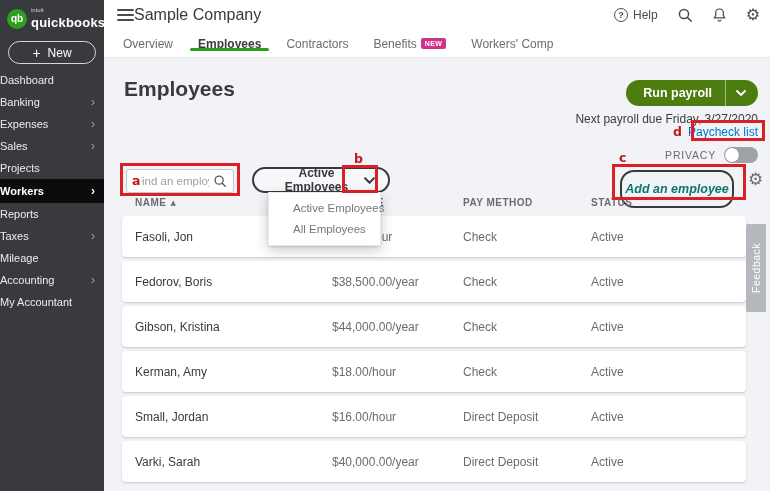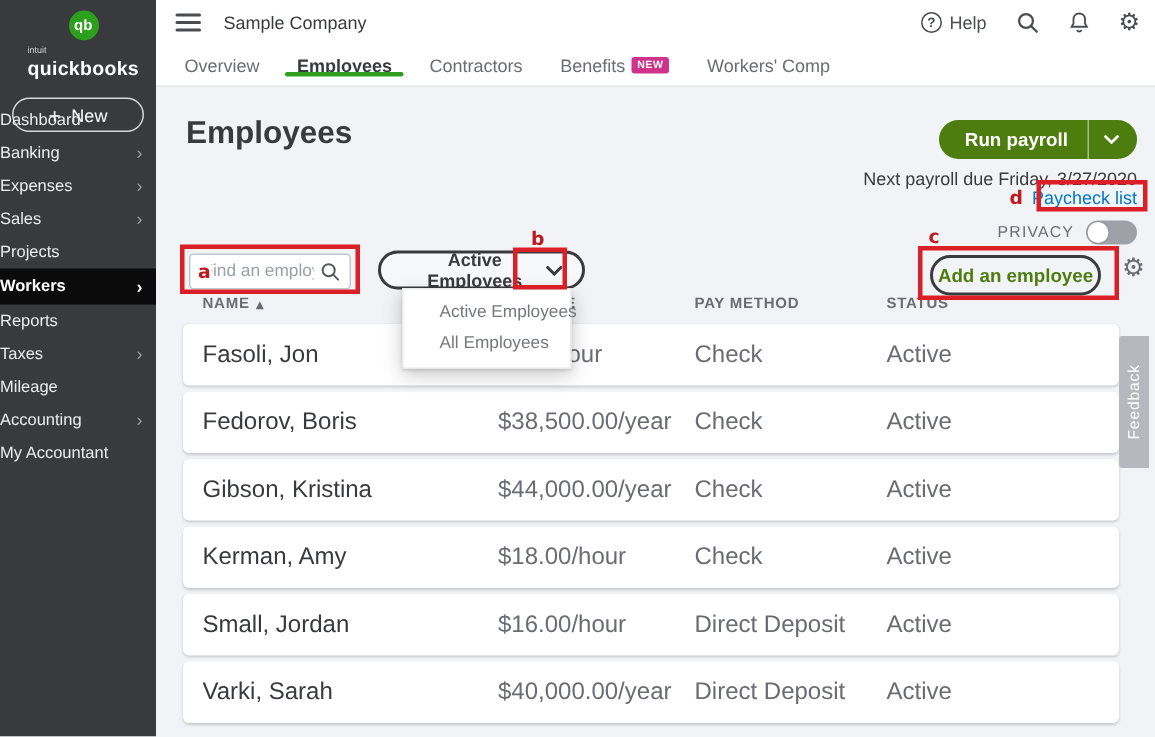--- a/index.html
+++ b/index.html
@@ -4,42 +4,42 @@
 <style>
   * { margin:0; padding:0; box-sizing:border-box; }
   html,body { width:770px; height:491px; }
   body {
     font-family:"Liberation Sans", sans-serif;
     background:#f2f3f6; position:relative; overflow:hidden;
     color:#393a3d;
   }
   
   .sidebar { position:absolute; left:0; top:0; width:104px; height:491px; background:#393a3d; z-index:5; }
-  .logo-row { display:flex; align-items:center; gap:4px; padding:7px 0 0 7px;flex-direction:column; }
+  .logo-row { display:flex; align-items:center; gap:4px; padding:7px 0 0 7px; }
   .logo-mark { width:20px; height:20px; border-radius:50%; background:#2ca01c; color:#fff;
     font-weight:bold; font-size:10px; display:flex; align-items:center; justify-content:center; flex:none; }
   .logo-col { line-height:1; color:#fff; }
   .logo-intuit { display:block; font-size:6px; color:#cfd1d3; margin-bottom:1px; }
   .logo-name { font-size:13px; font-weight:bold; letter-spacing:.2px; }
   .new-btn { margin:11px auto 0; width:88px; height:23px; border:1px solid #d7d8da; border-radius:13px;
     background:transparent; color:#fff; font-size:12px; display:flex; align-items:center; justify-content:center;
     gap:7px; cursor:pointer; font-family:inherit; }
   .new-plus { font-size:14px; line-height:1; }
   .menu { position:absolute; top:69px; left:0; right:0; list-style:none; }
   .menu-item { height:22px; display:flex; align-items:center; justify-content:space-between;
     padding:0 9px 0 0; font-size:11px; color:#eceded; cursor:pointer; }
   .menu-item.active { background:#0b0b0c; font-weight:bold; height:24px; color:#fff; }
   .menu-chevron { font-size:12px; color:#9ea1a5; line-height:1; }
   .menu-item.active .menu-chevron { color:#fff; font-weight:bold; }
   
   .topbar { position:absolute; left:104px; top:0; right:0; height:30px; background:#fff;
     display:flex; align-items:center; }
   .hamburger { width:17px; margin-left:13px; cursor:pointer; }
   .hamburger span { display:block; height:2px; background:#4a4c50; margin:3px 0; border-radius:1px; }
-  .company { margin-left:15px; font-size:12px; color:#393a3d; }
+  .company { font-size:16px; color:#393a3d; }
   .topbar-right { margin-left:auto; display:flex; align-items:center; gap:19px; padding-right:10px; color:#4a4c50; }
   .help { display:flex; align-items:center; gap:5px; font-size:12px; cursor:pointer; }
   .help-circle { width:14px; height:14px; border:1.3px solid #4a4c50; border-radius:50%; font-size:9px;
     display:flex; align-items:center; justify-content:center; font-weight:bold; }
   .icon-btn { display:flex; align-items:center; cursor:pointer; color:#4a4c50; }
   .gear-glyph { font-family:"DejaVu Sans", sans-serif; font-size:16px; line-height:1; }
   
   .tabsbar { position:absolute; left:104px; top:30px; right:0; height:28px; background:#fff;
     border-bottom:1px solid #e3e5e8; display:flex; align-items:center; gap:25px; padding-left:19px; z-index:4; }
   .tab { position:relative; display:flex; align-items:center; gap:4px; font-size:12px; color:#6b6c72; cursor:pointer; }
@@ -57,23 +57,23 @@
   .run-label { padding:0 13px 0 17px; }
   .run-divider { width:1px; align-self:stretch; background:rgba(255,255,255,.5); }
   .run-caret { padding:0 12px 0 10px; display:flex; align-items:center; }
   .next-payroll { position:absolute; top:54px; right:12px; font-size:12px; color:#393a3d; }
   .paycheck-link { position:absolute; top:67px; right:12px; font-size:12px; color:#0077c5; cursor:pointer; text-decoration:none; }
   .privacy-row { position:absolute; top:89px; right:12px; display:flex; align-items:center; gap:8px; }
   .privacy-label { font-size:10.5px; letter-spacing:.8px; color:#6b6c72; }
   .toggle { width:34px; height:16px; border-radius:9px; background:#9ea2a8; position:relative; cursor:pointer; }
   .toggle-knob { position:absolute; left:1px; top:1px; width:14px; height:14px; border-radius:50%; background:#fff;
     box-shadow:0 0 1px rgba(0,0,0,.4); }
-  .add-btn { position:absolute; top:112px; right:36px; width:114px; height:27px; border:2px solid #393a3d;
-    border-radius:14px; background:transparent; font-size:12.5px; font-weight:600; color:#4d7c0f;
-    cursor:pointer; font-family:inherit; }
+  .add-btn { position:absolute; top:112px; right:36px; width:114px; height:38px; border:2px solid #393a3d;
+    border-radius:14px; background:transparent; font-size:12.5px; font-weight:600; color:#0f766e;
+    cursor:pointer; font-family:inherit;font-style:italic; }
   .table-gear { position:absolute; top:113px; left:644px; font-size:17px; color:#6b6c72; cursor:pointer;
     font-family:"DejaVu Sans", sans-serif; line-height:1; }
   
   .search-input { position:absolute; left:22px; top:111px; width:108px; height:24px; border:1px solid #c3c6ca;
     border-radius:3px; background:#fff; font-size:11.5px; color:#393a3d; padding:0 24px 0 8px; font-family:inherit; }
   .search-input::placeholder { color:#9b9fa5; }
   .search-icon-in { position:absolute; left:109px; top:116px; color:#55585c; pointer-events:none; }
   .annot-a { position:absolute; left:27px; top:115px; background:#fff; padding:0 1px; z-index:26; }
   
   .filter-btn { position:absolute; left:148px; top:109px; width:138px; height:26px; border:2px solid #393a3d;
@@ -87,21 +87,21 @@
     padding:4px 0 6px; z-index:10; }
   .dropdown-item { font-size:11.5px; color:#75777c; padding:4.5px 0 4.5px 24px; cursor:pointer; white-space:nowrap; }
   
   .thead { position:absolute; left:18px; top:139px; width:624px; display:flex; align-items:center;
     font-size:10px; font-weight:bold; letter-spacing:.5px; color:#6b6c72; }
   .col-name { width:210px; padding-left:13px; display:flex; align-items:center; gap:4px; }
   .col-rate { width:131px; } .col-method { width:128px; } .col-status { flex:1; }
   .sort-arrow { font-size:7px; color:#6b6c72; font-family:"DejaVu Sans", sans-serif; }
   .rows { position:absolute; left:18px; top:158px; width:624px; }
   .row { height:41px; margin-bottom:4px; background:#fff; border-radius:4px;
-    box-shadow:0 1px 2px rgba(0,0,0,.18); display:flex; align-items:center; font-size:16px; color:#6b6c72;
+    box-shadow:0 1px 2px rgba(0,0,0,.18); display:flex; align-items:center; font-size:12px; color:#6b6c72;
     cursor:pointer; }
   .cell-name { width:210px; padding-left:13px; color:#393a3d; }
   .cell-rate { width:131px; } .cell-method { width:128px; } .cell-status { flex:1; }
   .row.partial .cell-rate { padding-left:33px; width:131px; }
   
   .feedback { position:absolute; right:4px; top:166px; width:20px; height:88px; background:#b5b8bc; color:#fff;
     font-size:10.5px; letter-spacing:.5px; display:flex; align-items:center; justify-content:center;
     writing-mode:vertical-rl; transform:rotate(180deg); cursor:pointer; border-radius:0 2px 2px 0; }
   
   .annot-letter { position:absolute; color:#c0181c; font-weight:bold; font-size:12.5px; z-index:26;

